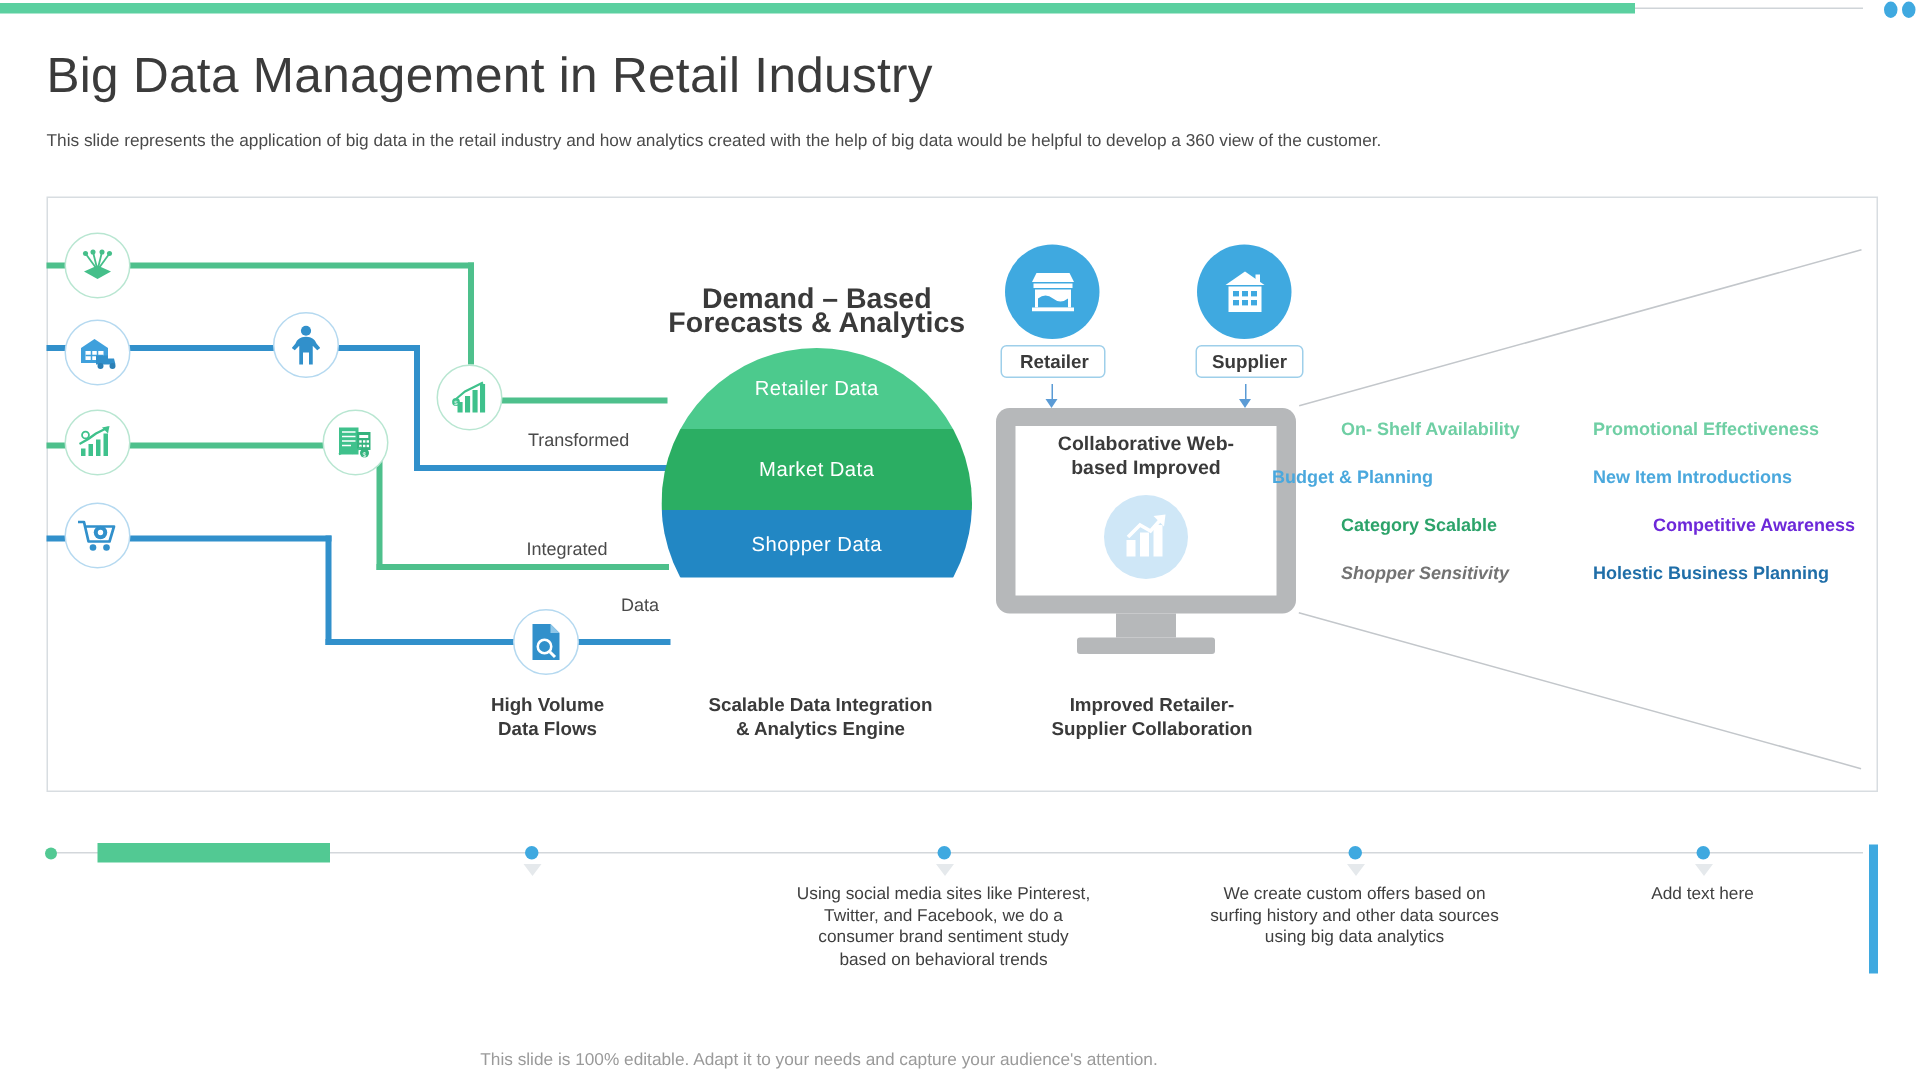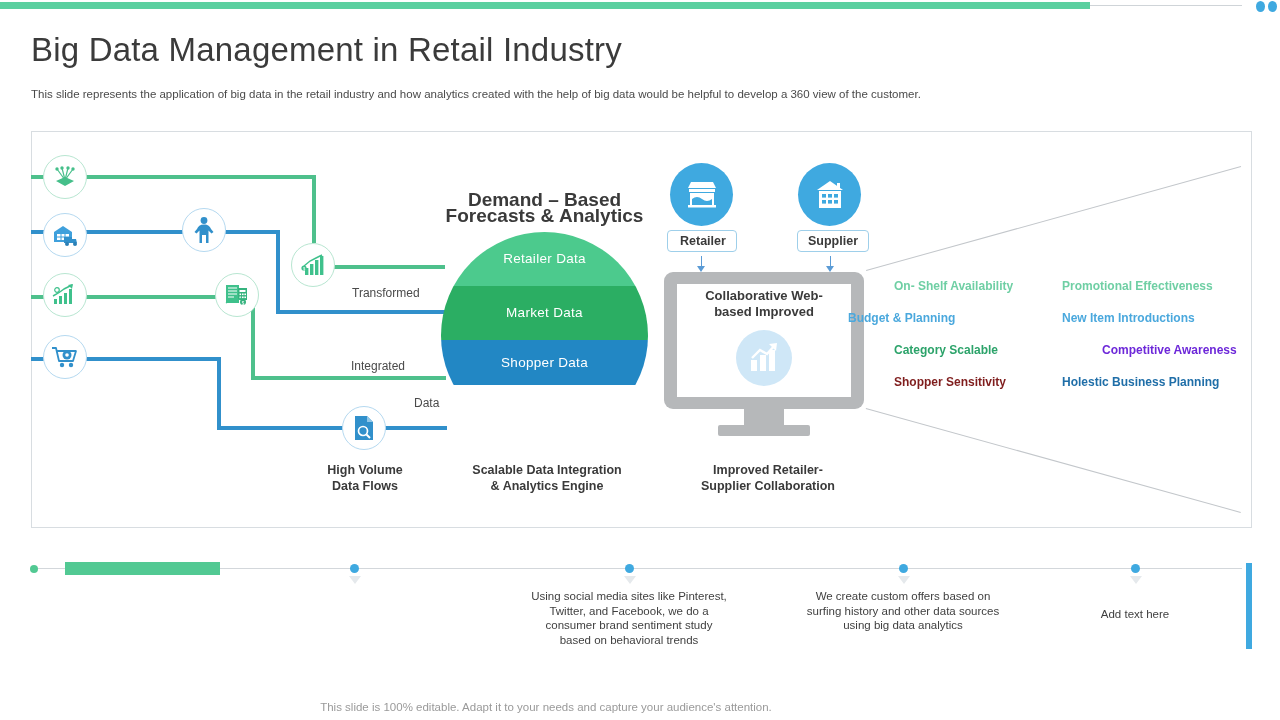--- a/index.html
+++ b/index.html
@@ -341,21 +341,21 @@
       <path d="M22 2 L30 1 L29 9 Z" fill="#fff"></path>
     </svg>
   </div>
 
   <div class="diag" style="left:866px; top:270px; width:389px; transform:rotate(-15.5deg);"></div>
   <div class="diag" style="left:866px; top:408px; width:389px; transform:rotate(15.5deg);"></div>
 
   <div class="blist" style="left:894px; top:279px; color:#6fcfa4;">On- Shelf Availability</div>
   <div class="blist" style="left:848px; top:311px; color:#4aa8dd;">Budget &amp; Planning</div>
   <div class="blist" style="left:894px; top:343px; color:#2ca36a;">Category Scalable</div>
-  <div class="blist" style="left:894px; top:375px; color:#7f1d1d;">Shopper Sensitivity</div>
+  <div class="blist" style="left:894px; top:375px; color:#737373;font-style:italic;">Shopper Sensitivity</div>
 
   <div class="blist" style="left:1062px; top:279px; color:#6fcfa4;">Promotional Effectiveness</div>
   <div class="blist" style="left:1062px; top:311px; color:#4aa8dd;">New Item Introductions</div>
   <div class="blist" style="left:1062px; top:343px; color:#6d28d9;margin-left:40px;">Competitive Awareness</div>
   <div class="blist" style="left:1062px; top:375px; color:#1f6ea8;">Holestic Business Planning</div>
 
   <div class="cap" style="left:275px; top:462px; width:180px;">
     <div>High Volume</div>
     <div>Data Flows</div>
   </div>
@@ -378,18 +378,18 @@
   <div class="tl-dot" style="left:625px;"></div>
   <div class="tl-tri" style="left:624px;"></div>
   <div class="tl-text" style="left:529px;">Using social media sites like Pinterest, Twitter,  and Facebook, we do a consumer brand sentiment study based on behavioral trends</div>
 
   <div class="tl-dot" style="left:899px;"></div>
   <div class="tl-tri" style="left:898px;"></div>
   <div class="tl-text" style="left:803px;">We create custom offers based on surfing history and other data sources using big data analytics</div>
 
   <div class="tl-dot" style="left:1131px;"></div>
   <div class="tl-tri" style="left:1130px;"></div>
-  <div class="tl-text" style="left:1035px;margin-top:18px;">Add text here</div>
+  <div class="tl-text" style="left:1035px;">Add text here</div>
 
   <div class="tl-rightbar"></div>
 
   <div class="footer">This slide is 100% editable. Adapt it to your needs and capture your audience's attention.</div>
 </div>
 
 </body></html>

